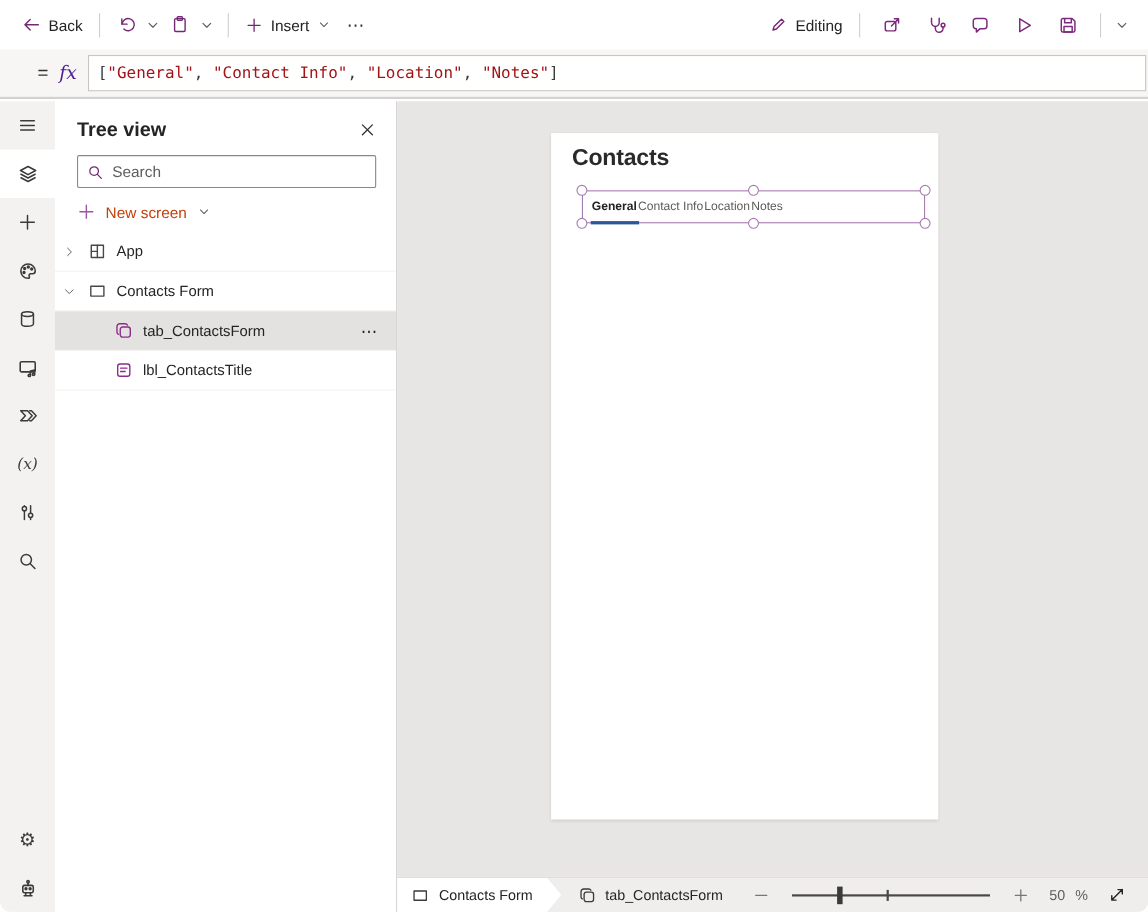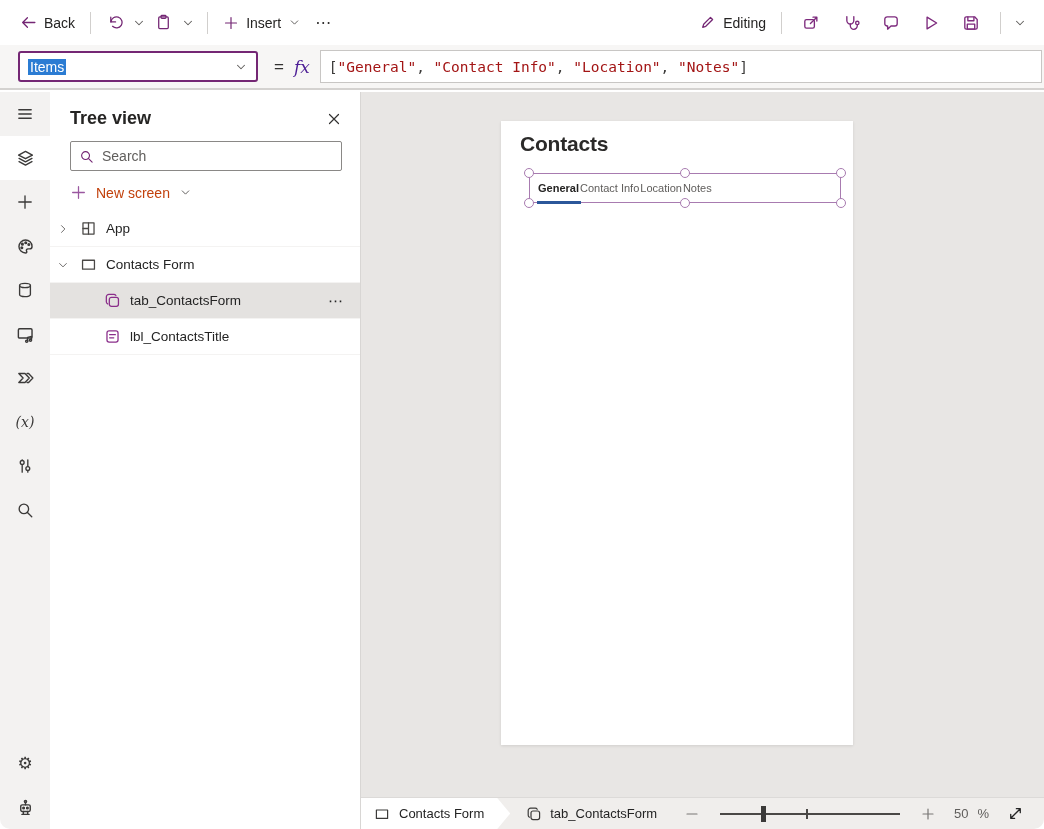--- a/index.html
+++ b/index.html
@@ -34,21 +34,21 @@
   
   .rail { position:absolute; top:92px; bottom:0; left:0; width:50px; background:#f3f2f1; display:flex; flex-direction:column; align-items:stretch; }
   .rail-btn { height:44px; display:flex; align-items:center; justify-content:center; color:#3b3a39; cursor:pointer; }
   .rail-btn.active { background:#fff; }
   .rail-spacer { flex:1; }
   .glyph-icon { font-size:17px; line-height:1; color:#3b3a39; }
   .vars-glyph { font-family:"DejaVu Serif", serif; font-style:italic; font-size:14px; }
 
   
   .tree { position:absolute; top:92px; bottom:0; left:50px; width:311px; background:#fff; border-right:1px solid #d8d6d4; }
-  .tree-head { display:flex; align-items:center; padding:16px 16px 0 20px; }
+  .tree-head { display:flex; align-items:flex-start; padding:16px 16px 0 20px; }
   .tree-title { font-size:18px; font-weight:700; color:#252423; }
   .tree-close { margin-left:auto; color:#323130; cursor:pointer; padding:2px; }
   .tree-tabs { display:flex; gap:26px; padding:14px 0 0 20px; border-bottom:1px solid #e5e3e1; }
   .tree-tab { font-size:14px; color:#424242; padding-bottom:8px; position:relative; cursor:pointer; }
   .tree-tab.active { font-weight:700; color:#242424; }
   .tree-tab.active::after { content:""; position:absolute; left:0; right:0; bottom:0; height:3px; background:#742774; border-radius:2px; }
   .search-box { margin:12px 18px 0 20px; height:30px; border:1px solid #8a8886; border-radius:2px; display:flex; align-items:center; padding:0 8px; gap:8px; background:#fff; }
   .search-box .mag { color:#742774; }
   .search-box input { border:none; outline:none; flex:1; font-size:14px; color:#a21caf; font-family:"Liberation Sans", sans-serif; background:transparent; }
   .search-box input::placeholder { color:#605e5c; }
@@ -194,28 +194,20 @@
       <div class="tb-div"></div>
       <div class="tb-chev">
           <svg class="ic" width="14" height="14" viewBox="0 0 16 16">
             <path d="M4 6 L8 10 L12 6"></path>
           </svg>
         </div>
     </div>
   </header>
 
   <div class="formula-row">
-    <div class="prop-dd">
-      <span class="sel-text">Items</span>
-      <span class="dd-chev">
-          <svg class="ic" width="14" height="14" viewBox="0 0 16 16">
-            <path d="M4 6 L8 10 L12 6"></path>
-          </svg>
-        </span>
-    </div>
     <span class="eq">=</span>
     <span class="fx">fx</span>
     <div class="formula-input"><span class="tok-p">[</span><span class="tok-s">"General"</span><span class="tok-p">, </span><span class="tok-s">"Contact Info"</span><span class="tok-p">, </span><span class="tok-s">"Location"</span><span class="tok-p">, </span><span class="tok-s">"Notes"</span><span class="tok-p">]</span></div>
   </div>
 
   <nav class="rail">
     <div class="rail-btn">
         <svg class="ic" width="18" height="18" viewBox="0 0 16 16">
           <path d="M2.5 4.2 H13.5 M2.5 8 H13.5 M2.5 11.8 H13.5"></path>
         </svg>

